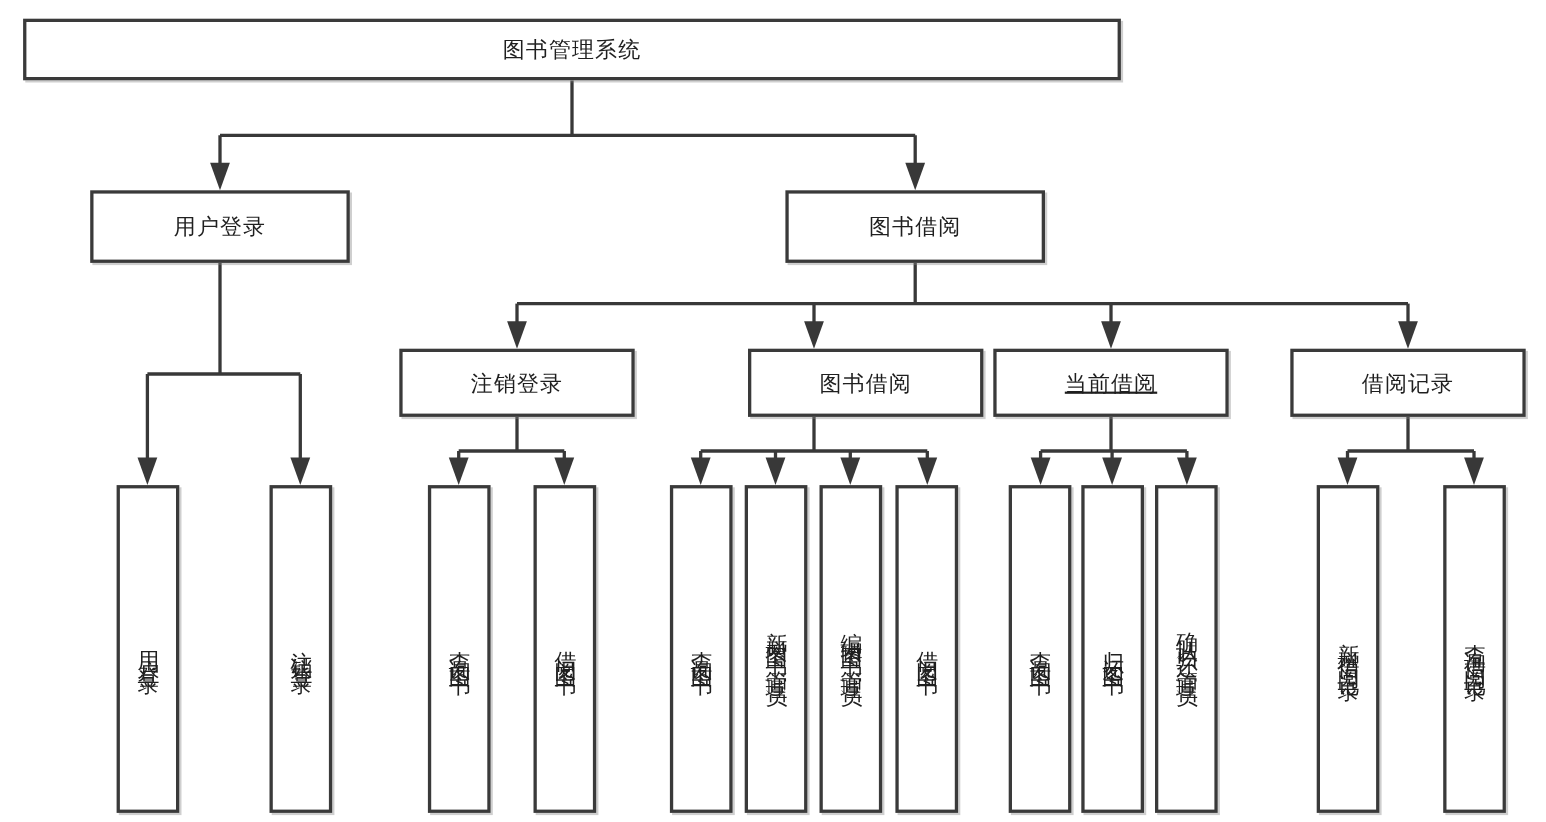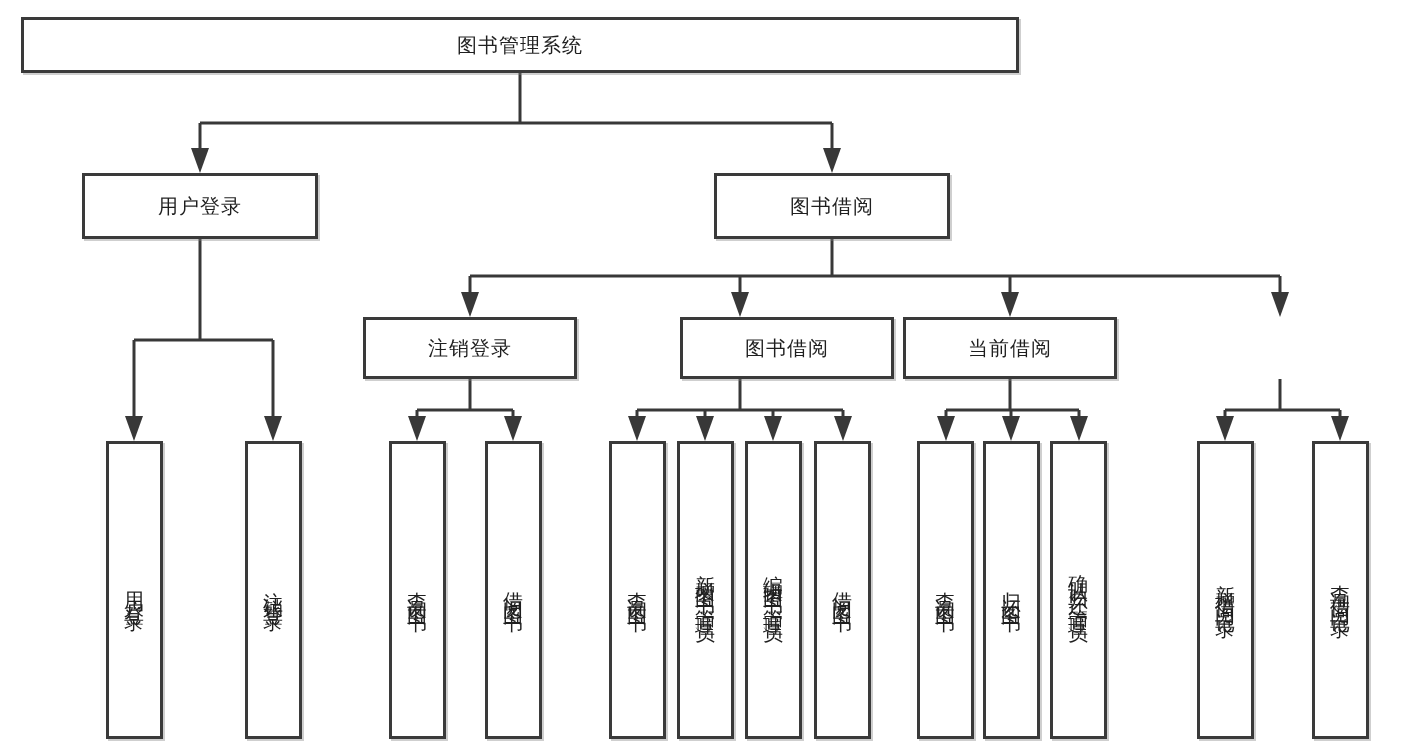--- a/index.html
+++ b/index.html
@@ -27,21 +27,21 @@
   }
   
   .n-root{left:21px;top:13px;width:998px;height:56px;}
   
   .n-user-login{left:82px;top:169px;width:236px;height:66px;}
   .n-book-mgmt{left:714px;top:169px;width:236px;height:66px;}
   
   .lvl3{top:313px;width:214px;height:62px;}
   .n-new-book{left:363px;}
   .n-book-borrow{left:633px;margin-left:47px;}
-  .n-current-borrow{left:903px;}
+  .n-current-borrow{left:903px;text-decoration:underline;}
   .n-borrow-records{left:1173px;}
   
   .lf-user-login{left:106px;}
   .lf-logout{left:245px;}
   .lf-query1{left:389px;}
   .lf-borrow1{left:485px;}
   .lf-query2{left:609px;}
   .lf-add-book{left:677px;}
   .lf-edit-book{left:745px;}
   .lf-borrow2{left:814px;}
@@ -144,20 +144,23 @@
 
   <div class="box lvl3 n-new-book">
     <span>注销登录</span>
   </div>
   <div class="box lvl3 n-book-borrow">
     <span>图书借阅</span>
   </div>
   <div class="box lvl3 n-current-borrow">
     <span>当前借阅</span>
   </div>
+  <div class="box lvl3 n-borrow-records">
+    <span>借阅记录</span>
+  </div>
 
   <div class="box leaf lf-user-login">
     <span class="vlabel">用户登录</span>
   </div>
   <div class="box leaf lf-logout">
     <span class="vlabel">注销登录</span>
   </div>
 
   <div class="box leaf lf-query1">
     <span class="vlabel">查询图书</span>

